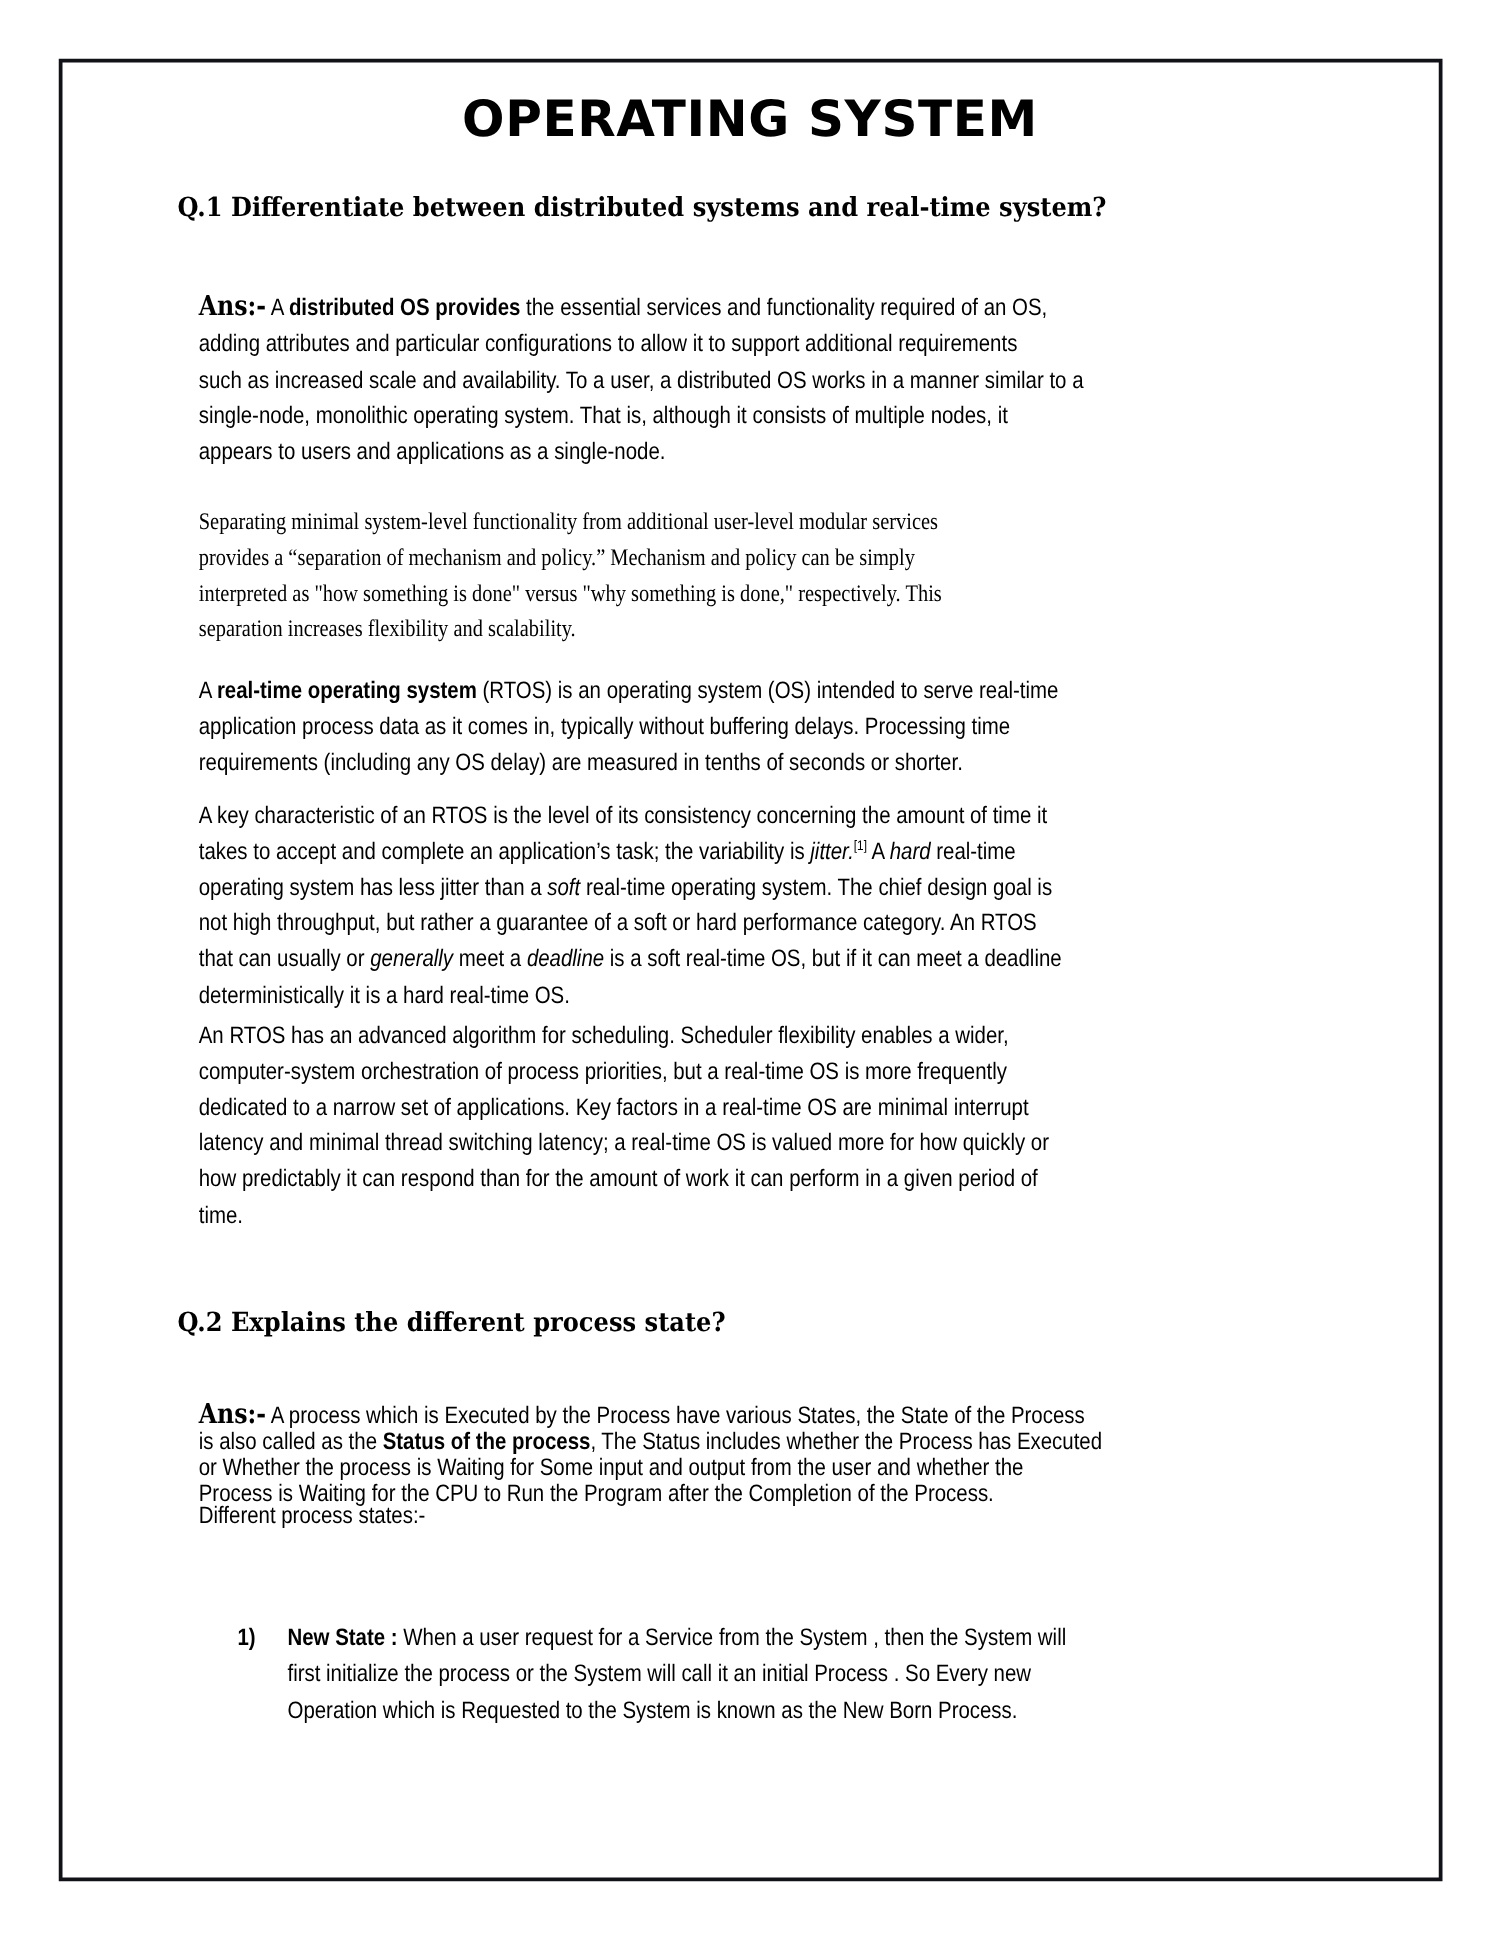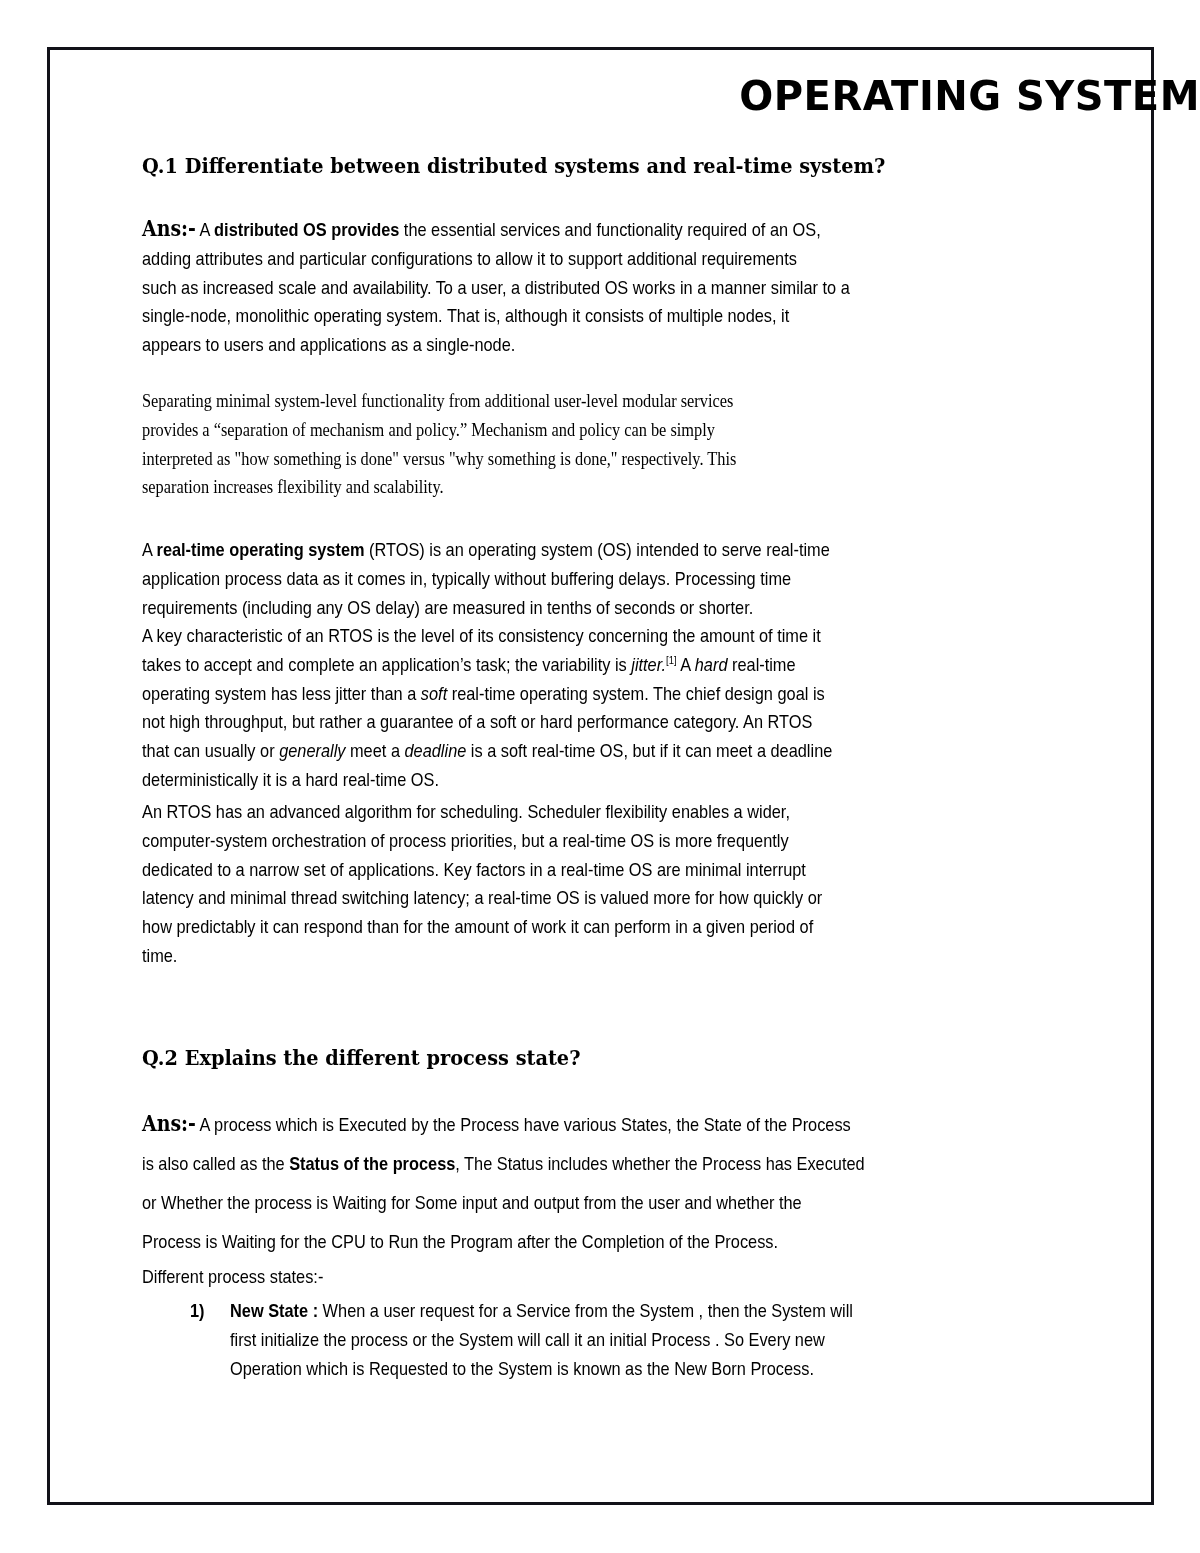--- a/index.html
+++ b/index.html
@@ -21,21 +21,21 @@
       width: 1101px;
       height: 1452px;
       border: 3px solid #111118;
       box-sizing: content-box;
     }
     .doc-title {
       position: absolute;
       left: 0;
       right: 0;
       top: 70px;
-      text-align: right;
+      text-align: center;
       font-family: "DejaVu Sans", sans-serif;
       font-weight: bold;
       font-size: 40px;
       letter-spacing: 0.5px;
       margin: 0;
       line-height: 52px;
     }
     .question {
       position: absolute;
       left: 142px;
@@ -48,35 +48,35 @@
       transform-origin: left center;
       white-space: nowrap;
     }
     .para {
       position: absolute;
       left: 142px;
       width: 935px;
       font-family: "Liberation Sans", sans-serif;
       font-size: 19px;
       line-height: 28.8px;
-      margin: 0;
+      margin: 17px;
     }
     .para .line {
       display: block;
       white-space: nowrap;
       transform: scaleX(0.86);
       transform-origin: left center;
     }
     .ans-label {
       font-family: "DejaVu Serif", serif;
       font-weight: bold;
       font-size: 22px;
     }
     .q2-para {
-      line-height: 39px;
+      line-height: 21px;
     }
     .list {
       position: absolute;
       left: 190px;
       width: 880px;
       font-family: "Liberation Sans", sans-serif;
       font-size: 19px;
       line-height: 28.8px;
       margin: 0;
       padding: 0;
@@ -121,21 +121,21 @@
   <span class="line">appears to users and applications as a single-node.</span>
 </div>
 
 <div class="para" style="top:387px;font-family:Liberation Serif, serif;">
   <span class="line">Separating minimal system-level functionality from additional user-level modular services</span>
   <span class="line">provides a “separation of mechanism and policy.” Mechanism and policy can be simply</span>
   <span class="line">interpreted as "how something is done" versus "why something is done," respectively. This</span>
   <span class="line">separation increases flexibility and scalability.</span>
 </div>
 
-<div class="para" style="top:536px;">
+<div class="para" style="top:522px;">
   <span class="line"><span>A </span><b>real-time operating system</b><span> (RTOS) is an operating system (OS) intended to serve real-time</span></span>
   <span class="line">application process data as it comes in, typically without buffering delays. Processing time</span>
   <span class="line">requirements (including any OS delay) are measured in tenths of seconds or shorter.</span>
 </div>
 
 <div class="para" style="top:622px;">
   <span class="line">A key characteristic of an RTOS is the level of its consistency concerning the amount of time it</span>
   <span class="line"><span>takes to accept and complete an application’s task; the variability is </span><i>jitter.</i><sup>[1]</sup><span> A </span><i>hard</i><span> real-time</span></span>
   <span class="line"><span>operating system has less jitter than a </span><i>soft</i><span> real-time operating system. The chief design goal is</span></span>
   <span class="line">not high throughput, but rather a guarantee of a soft or hard performance category. An RTOS</span>

